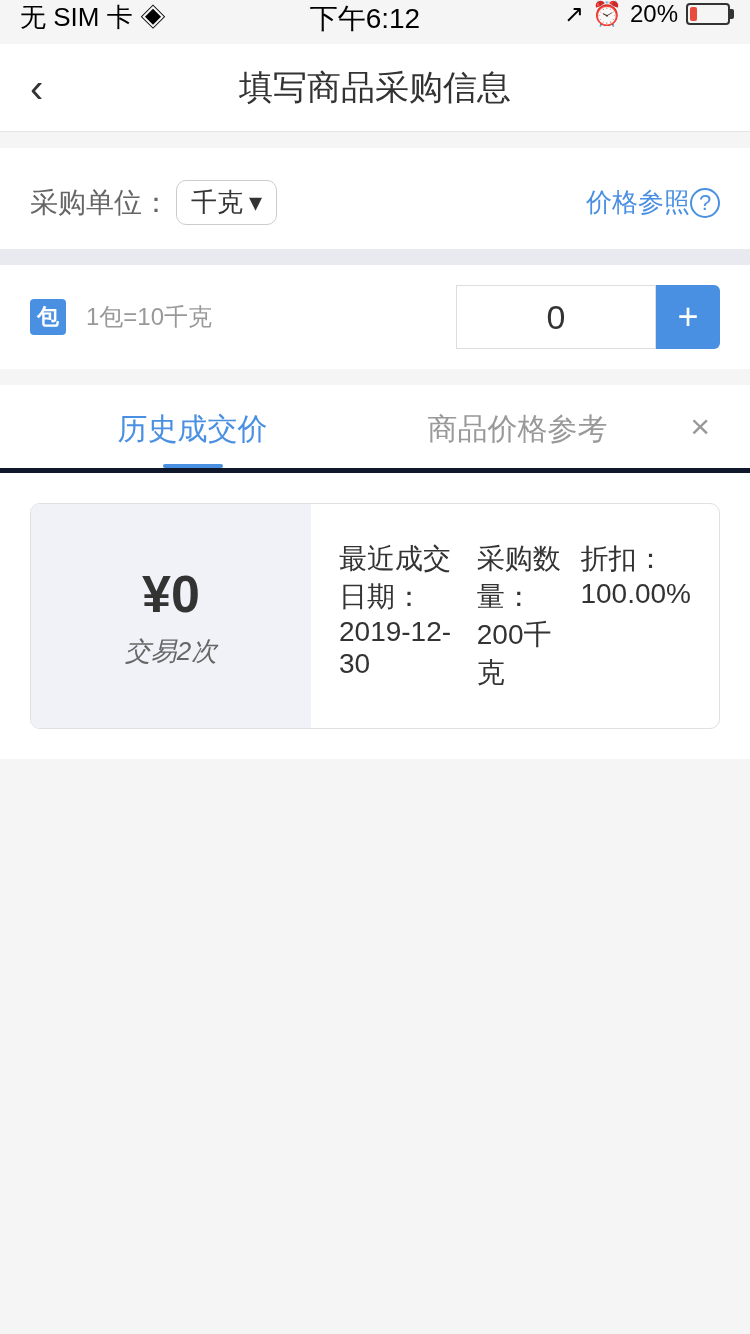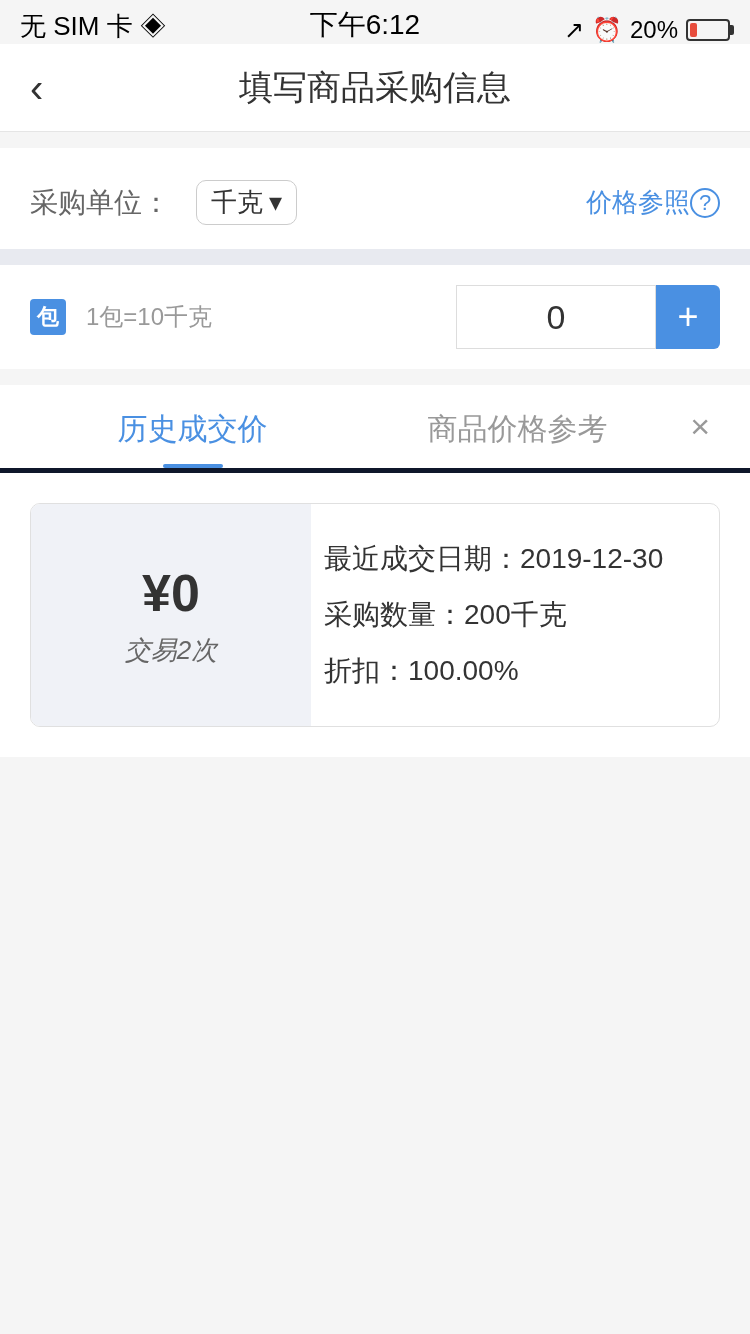--- a/index.html
+++ b/index.html
@@ -11,21 +11,21 @@
       background: #f5f5f5;
       overflow-x: hidden;
     }
 
     
     .status-bar {
       width: 750px;
       height: 44px;
       background: #f5f5f5;
       display: flex;
-      align-items: flex-end;
+      align-items: flex-start;
       justify-content: space-between;
       padding: 0 20px;
     }
     .status-left {
       font-size: 26px;
       font-weight: 500;
       color: #000;
     }
     .status-center {
       font-size: 28px;
@@ -140,21 +140,21 @@
       display: flex;
       align-items: center;
       justify-content: space-between;
       margin-top: 8px;
     }
     .unit-label {
       font-size: 28px;
       color: #666;
       display: flex;
       align-items: center;
-      gap: 26px;
+      gap: 6px;
     }
     .unit-select {
       display: inline-flex;
       align-items: center;
       border: 1px solid #ccc;
       border-radius: 10px;
       padding: 4px 14px;
       font-size: 26px;
       color: #333;
       background: #fff;
@@ -319,23 +319,22 @@
       color: #333;
     }
     .history-trades {
       font-size: 26px;
       color: #666;
       margin-top: 10px;
       font-style: italic;
     }
     .history-right {
       flex: 1;
-      padding: 36px 13px;
-      display: flex;
-      flex-direction: column;
+      padding: 36px 28px;
+      display: flex;
       gap: 18px;
     }
     .history-detail-row {
       font-size: 28px;
       color: #333;
     }
     .history-detail-label {
       color: #333;
     }
     .history-detail-value {

